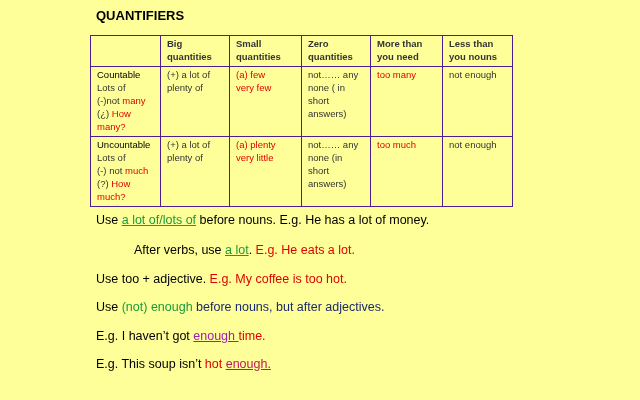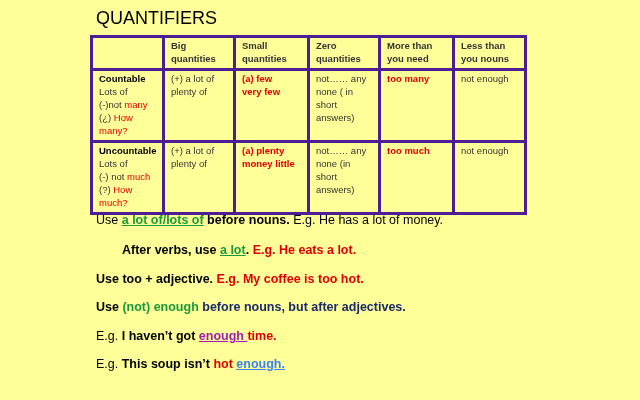--- a/index.html
+++ b/index.html
@@ -1,24 +1,24 @@
 <!DOCTYPE html>
 <html><head>
 <meta charset="utf-8">
 <style>
   html, body { margin:0; padding:0; }
   body { width:640px; height:400px; background:#ffff99; font-family:"Liberation Sans", sans-serif; position:relative; overflow:hidden; color:#000; }
-  .title { position:absolute; left:96px; top:8px; font-size:18px; font-weight:normal; }
+  .title { position:absolute; left:96px; top:8px; font-size:13px; font-weight:bold; }
   table { position:absolute; left:90px; top:35px; border-collapse:collapse; font-size:9.5px; line-height:13px; }
-  td { border:3px solid #4c1d95; vertical-align:top; padding:1px 5px 3px 6px; color:#333; }
+  td { border:1px solid #4c1d95; vertical-align:top; padding:1px 5px 3px 6px; color:#333; }
   thead td { font-weight:bold; height:26px; }
   .c0{width:58px}.c1{width:57px}.c2{width:60px}.c3{width:57px}.c4{width:60px}.c5{width:58px}
   tbody tr { height:63px; }
   .red { color:#e00000; }
-  .b { font-weight:bold; color:#000; }
+  .b { font-weight:normal; color:#000; }
   .lines { position:absolute; left:96px; font-size:12.5px; }
   .l { position:absolute; white-space:nowrap; }
   .green { color:#1a9a3a; }
   .u { text-decoration:underline;margin-top:20px; }
 </style>
 </head>
 <body>
 
 <div class="title">QUANTIFIERS</div>
 
@@ -64,46 +64,46 @@
         <div>Lots of</div>
         <div><span>(-) not </span><span class="red">much</span></div>
         <div><span>(?) </span><span class="red">How much?</span></div>
       </td>
       <td>
           <div>(+) a lot of</div>
           <div>plenty of</div>
         </td>
       <td class="b" style="color:#e00000">
           <div>(a) plenty</div>
-          <div>money little</div>
+          <div>very little</div>
         </td>
       <td>
           <div>not…… any</div>
           <div>none (in</div>
           <div>short</div>
           <div>answers)</div>
         </td>
       <td class="b" style="color:#e00000">too much</td>
       <td>not enough</td>
     </tr>
   </tbody>
 </table>
 
 <div class="lines">
   <div class="l" style="top:213px">
     <span>Use </span><span class="green u b" style="color:#1a9a3a">a lot of/lots of</span><span class="b"> before nouns.</span><span>  E.g. He has a lot of money.</span>
   </div>
-  <div class="l b" style="top:243px;left:26px">
+  <div class="l b" style="top:243px;left:38px">
     <span>After verbs, use </span><span class="u" style="color:#1a9a3a">a lot</span><span>.  </span><span style="color:#e00000">E.g.    He eats a lot.</span>
   </div>
   <div class="l b" style="top:272px">
     <span>Use too + adjective.   </span><span style="color:#e00000">E.g.   My coffee is too hot.</span>
   </div>
   <div class="l b" style="top:300px">
     <span>Use </span><span style="color:#1a9a3a">(not) enough</span><span style="color:#1a2a6a"> before nouns, but after adjectives.</span>
   </div>
   <div class="l" style="top:329px">
     <span>E.g. </span><span class="b">I haven’t got </span><span class="b u" style="color:#a21caf">enough </span><span class="b" style="color:#e00000">time.</span>
   </div>
   <div class="l" style="top:357px">
-    <span>E.g.  </span><span class="b">This soup isn’t </span><span class="b" style="color:#e00000">hot </span><span class="b u" style="color:#3b82f6">enough.</span>
+    <span>E.g.  </span><span class="b">This soup isn’t </span><span class="b" style="color:#e00000">hot </span><span class="b u" style="color:#be185d">enough.</span>
   </div>
 </div>
 
 </body></html>

